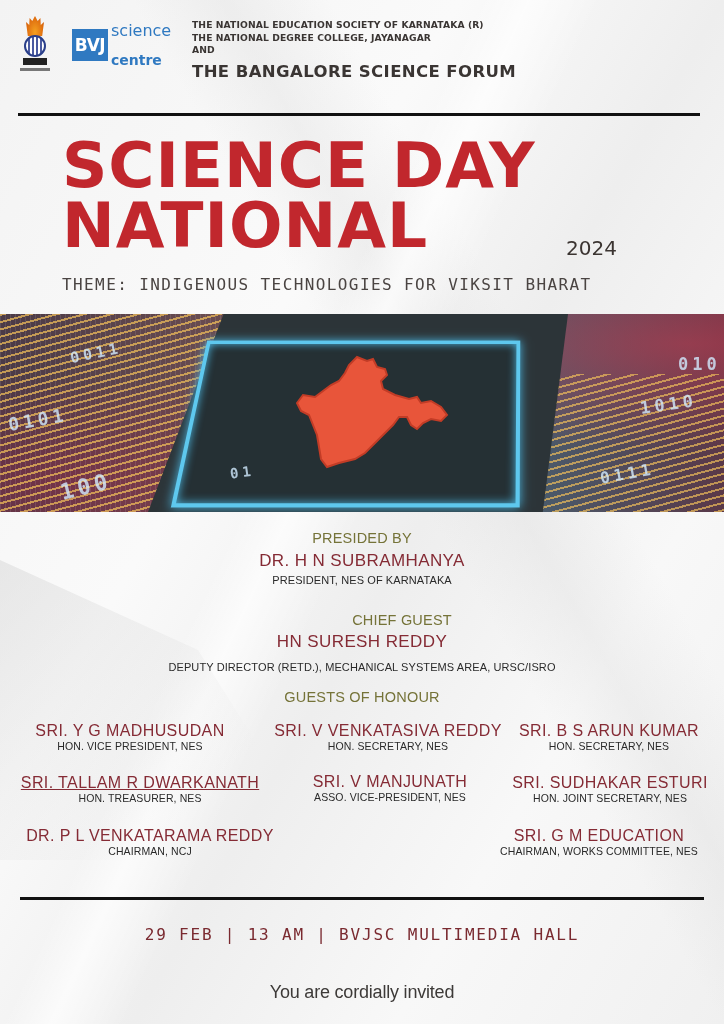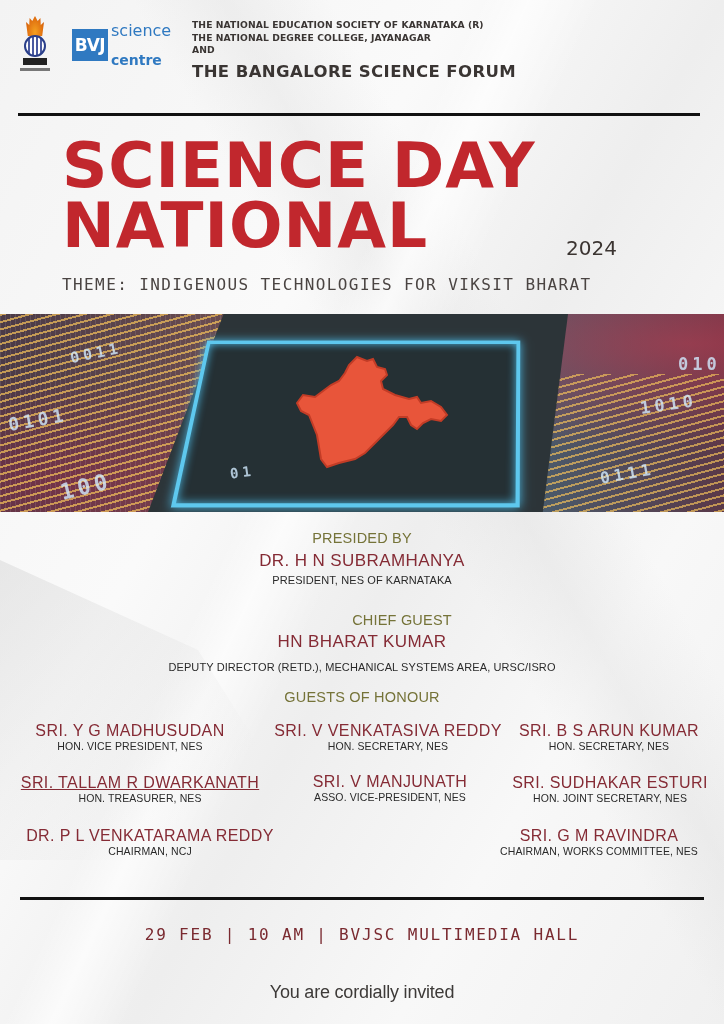--- a/index.html
+++ b/index.html
@@ -193,21 +193,21 @@
 </div>
 <svg class="india-map" viewBox="0 0 170 115">
   <path d="M62 2 L72 6 L78 4 L82 12 L90 14 L92 20 L86 26 L88 34 L100 40 L114 44 L122 42 L126 48 L136 46 L146 52 L152 60 L146 66 L136 64 L128 68 L122 74 L116 70 L112 62 L104 62 L98 70 L90 78 L80 88 L70 98 L60 104 L44 108 L32 112 L26 104 L24 92 L22 80 L18 70 L14 60 L6 56 L2 48 L8 40 L20 42 L28 36 L36 30 L44 26 L50 18 L54 10 Z" fill="#e8553a" stroke="#c23c26" stroke-width="2"></path>
 </svg>
 
 <div class="section-label" style="top:530px;">PRESIDED BY</div>
 <div class="person-name" style="left:0;width:724px;top:551px;font-size:17px;">DR. H N SUBRAMHANYA</div>
 <div class="person-role" style="left:0;width:724px;top:574px;font-size:11px;">PRESIDENT, NES OF KARNATAKA</div>
 
 <div class="section-label" style="top:612px;margin-left:40px;">CHIEF GUEST</div>
-<div class="person-name" style="left:0;width:724px;top:632px;font-size:17px;">HN BHARAT KUMAR</div>
+<div class="person-name" style="left:0;width:724px;top:632px;font-size:17px;">HN SURESH REDDY</div>
 <div class="person-role" style="left:0;width:724px;top:661px;font-size:11px;">DEPUTY DIRECTOR (RETD.), MECHANICAL SYSTEMS AREA, URSC/ISRO</div>
 
 <div class="section-label" style="top:689px;">GUESTS OF HONOUR</div>
 
 <div class="person-name" style="left:20px;width:220px;top:722px;">SRI. Y G MADHUSUDAN</div>
 <div class="person-role" style="left:20px;width:220px;top:740px;">HON. VICE PRESIDENT, NES</div>
 
 <div class="person-name" style="left:262px;width:252px;top:722px;">SRI. V VENKATASIVA REDDY</div>
 <div class="person-role" style="left:262px;width:252px;top:740px;">HON. SECRETARY, NES</div>
 
@@ -219,19 +219,19 @@
 
 <div class="person-name" style="left:280px;width:220px;top:773px;">SRI. V MANJUNATH</div>
 <div class="person-role" style="left:280px;width:220px;top:791px;">ASSO. VICE-PRESIDENT, NES</div>
 
 <div class="person-name" style="left:500px;width:220px;top:774px;">SRI. SUDHAKAR ESTURI</div>
 <div class="person-role" style="left:500px;width:220px;top:792px;">HON. JOINT SECRETARY, NES</div>
 
 <div class="person-name" style="left:20px;width:260px;top:827px;">DR. P L VENKATARAMA REDDY</div>
 <div class="person-role" style="left:20px;width:260px;top:845px;">CHAIRMAN, NCJ</div>
 
-<div class="person-name" style="left:488px;width:222px;top:827px;">SRI. G M RAVINDRA</div>
+<div class="person-name" style="left:488px;width:222px;top:827px;">SRI. G M EDUCATION</div>
 <div class="person-role" style="left:488px;width:222px;top:845px;">CHAIRMAN, WORKS COMMITTEE, NES</div>
 
 <div class="rule rule-bottom"></div>
 
-<div class="event-info">29 FEB | 10 AM | BVJSC MULTIMEDIA HALL</div>
+<div class="event-info">29 FEB | 13 AM | BVJSC MULTIMEDIA HALL</div>
 <div class="invite">You are cordially invited</div>
 
 </body></html>

